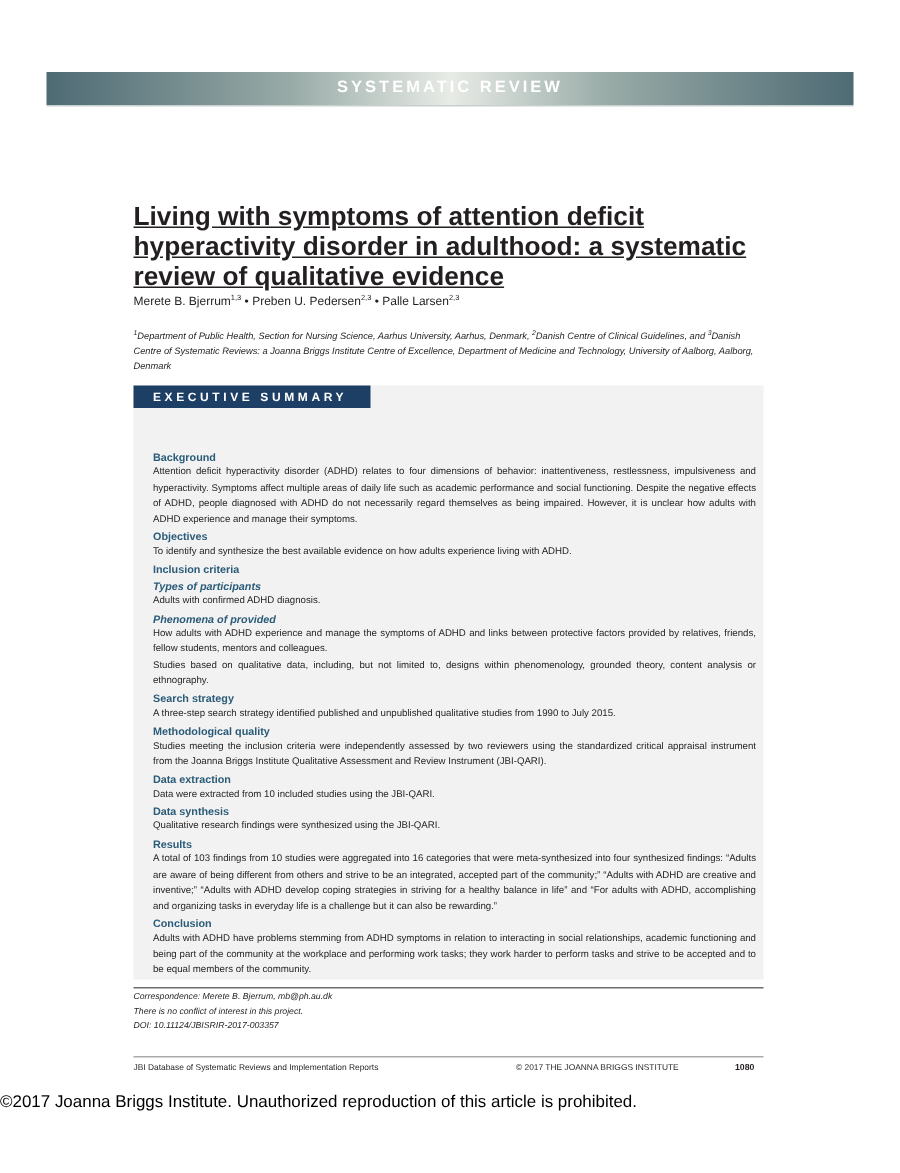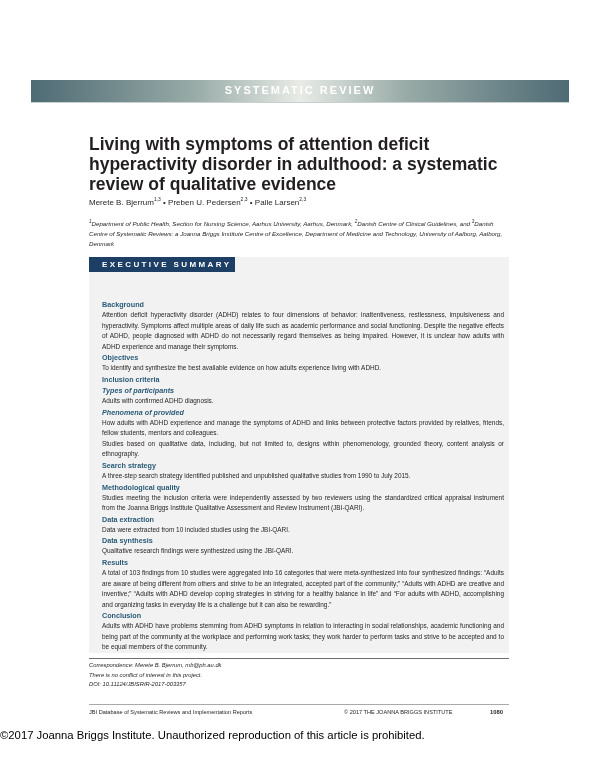--- a/index.html
+++ b/index.html
@@ -1,27 +1,27 @@
 <!DOCTYPE html>
 <html><head>
 <meta charset="utf-8">
 <style>
   html, body { margin: 0; padding: 0; }
   body { width: 600px; height: 782px; background: #ffffff; position: relative; overflow: hidden; font-family: "Liberation Sans", sans-serif; color: #231f20; }
-  .banner { position: absolute; left: 31px; top: 80px; width: 538px; height: 22px;
+  .banner { position: absolute; left: 31px; top: 48px; width: 538px; height: 22px;
     background: linear-gradient(to right, #4e6a74 0%, #97aaa6 30%, #e8ebe6 50%, #97aaa6 70%, #4e6a74 100%);
     border-bottom: 1px solid #c8d0cf; }
   .banner span { position: absolute; left: 0; right: 0; top: 4px; text-align: center; color: #ffffff; font-size: 11px; letter-spacing: 2px; font-weight: bold; }
-  .title { position: absolute; left: 89px; top: 134px; width: 440px; font-size: 17.5px; font-weight: bold; line-height: 20px; color: #231f20; }
+  .title { position: absolute; left: 89px; top: 134px; width: 440px; font-size: 17.5px; font-weight: bold; line-height: 20px; color: #231f20; text-decoration: underline; }
   .authors { position: absolute; left: 89px; top: 196px; font-size: 8px; color: #231f20; }
   .authors sup { font-size: 5px; }
   .affil { position: absolute; left: 89px; top: 217px; width: 420px; font-size: 6.2px; font-style: italic; line-height: 10px; color: #231f20; }
   .affil sup { font-size: 4.5px; }
   .summary-box { position: absolute; left: 89px; top: 257px; width: 420px; height: 396px; background: #f2f2f2; }
-  .summary-header { position: absolute; left: 89px; top: 257px; width: 146px; height: 15px; background: #1d3f66; color: #ffffff; font-size: 8px; font-weight: bold; letter-spacing: 2.4px; line-height: 15px; padding-left: 13px; box-sizing: border-box; }
+  .summary-header { position: absolute; left: 89px; top: 257px; width: 158px; height: 15px; background: #1d3f66; color: #ffffff; font-size: 8px; font-weight: bold; letter-spacing: 2.4px; line-height: 15px; padding-left: 13px; box-sizing: border-box; }
   .summary-content { position: absolute; left: 102px; top: 283px; width: 402px; font-size: 6.45px; line-height: 10.6px; color: #231f20; margin-top: 16px; }
   .h { color: #2a5b78; font-weight: bold; font-size: 7.2px; line-height: 11px; }
   .sh { color: #2a5b78; font-weight: bold; font-style: italic; font-size: 7.2px; line-height: 11px; }
   .p { text-align: justify; }
   .rule1 { position: absolute; left: 89px; top: 658px; width: 420px; border-top: 1px solid #6d6e71; }
   .notes { position: absolute; left: 89px; top: 661px; font-size: 5.8px; font-style: italic; line-height: 9.5px; color: #231f20; }
   .rule2 { position: absolute; left: 89px; top: 704px; width: 420px; border-top: 1.5px solid #a7a9ac; }
   .footer-left { position: absolute; left: 89px; top: 709px; font-size: 5.6px; color: #231f20; }
   .footer-mid { position: absolute; left: 344px; top: 709px; font-size: 5.6px; color: #231f20; }
   .footer-page { position: absolute; left: 490px; top: 709px; font-size: 5.8px; font-weight: bold; color: #231f20; }

